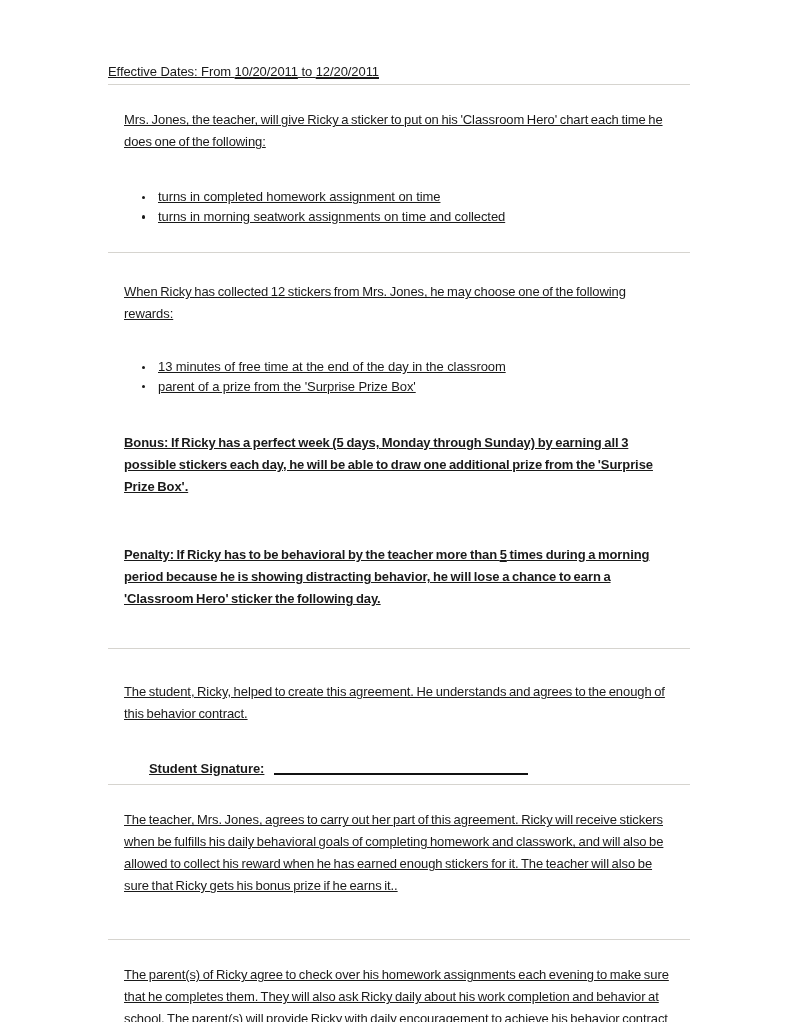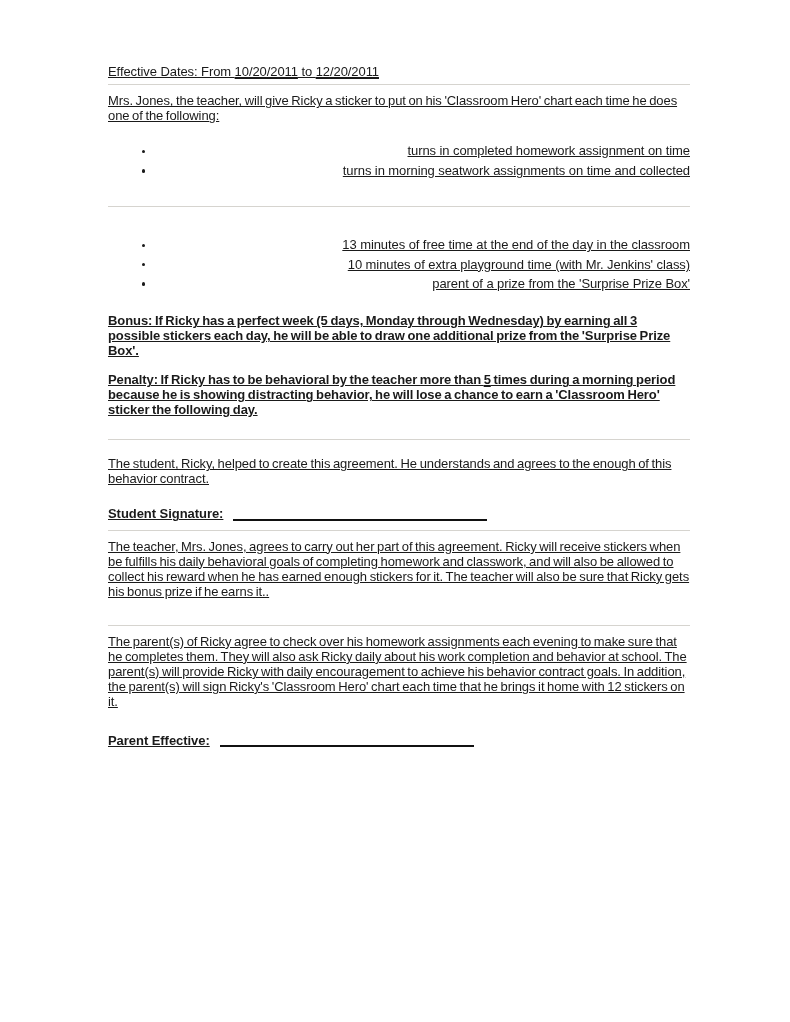--- a/index.html
+++ b/index.html
@@ -28,22 +28,22 @@
     position: absolute;
     left: 108px;
     top: 62px;
     width: 582px;
     text-decoration: underline;
   }
 
   
   .para {
     font-size: 13.0px;
-    line-height: 15px;
-    margin: 0;
+    line-height: 22px;
+    margin: 16px;
     letter-spacing: -0.08px;
     word-spacing: -0.1px;
   }
   .para.bold {
     font-weight: bold;
   }
 
   .tight { word-spacing: -0.9px; }
 
   
@@ -72,21 +72,20 @@
     margin: 0;
     padding: 0;
   }
   ul.bullets li {
     position: relative;
     padding-left: 50px;
     font-size: 13.0px;
     line-height: 19.4px;
     letter-spacing: -0.08px;
     margin: 0;
-    text-align: right;
   }
   ul.bullets li::before {
     content: "";
     position: absolute;
     left: 34px;
     top: 8.4px;
     width: 3.4px;
     height: 3.4px;
     border-radius: 50%;
     background: #1a1a1a;
@@ -96,20 +95,21 @@
   .sig-row {
     display: flex;
     align-items: flex-end;
     font-size: 13.0px;
     line-height: 19.4px;
   }
   .sig-label {
     font-weight: bold;
     letter-spacing: -0.05px;
     white-space: nowrap;
+    margin-left: 41px;
   }
   .sig-rule {
     flex: 0 0 auto;
     width: 254px;
     height: 0;
     border-bottom: 2.4px solid #111111;
     margin-left: 10px;
     margin-bottom: 3px;
   }
 
@@ -143,32 +143,32 @@
 
     <ul class="bullets">
       <li>turns in completed homework assignment on time</li>
       <li>turns in morning seatwork assignments on time and collected</li>
     </ul>
 
     <div class="sp-26"></div>
     <hr class="hr">
     <div class="sp-12"></div>
 
+    <p class="para tight">When Ricky has collected 12 stickers from Mrs. Jones, he may choose one of the following rewards:</p>
 
     <div class="sp-16"></div>
 
     <ul class="bullets">
       <li>13 minutes of free time at the end of the day in the classroom</li>
-      <li>10 minutes of extra playground time (with Mr. Jenkins' class)</li>
       <li>parent of a prize from the 'Surprise Prize Box'</li>
     </ul>
 
     <div class="sp-20"></div>
 
-    <p class="para bold tight">Bonus: If Ricky has a perfect week (5 days, Monday through Wednesday) by earning all 3 possible stickers each day, he will be able to draw one additional prize from the 'Surprise Prize Box'.</p>
+    <p class="para bold tight">Bonus: If Ricky has a perfect week (5 days, Monday through Sunday) by earning all 3 possible stickers each day, he will be able to draw one additional prize from the 'Surprise Prize Box'.</p>
 
     <div class="sp-14"></div>
 
     <p class="para bold tight"><span>Penalty: If Ricky has to be behavioral by the teacher more than </span><span class="u">5</span><span> times during a morning period because he is showing distracting behavior, he will lose a chance to earn a 'Classroom Hero' sticker the following day.</span></p>
 
     <div class="sp-22"></div>
     <hr class="hr">
     <div class="sp-16"></div>
 
     <p class="para tight">The student, Ricky, helped to create this agreement. He understands and agrees to the enough of this behavior contract.</p>

